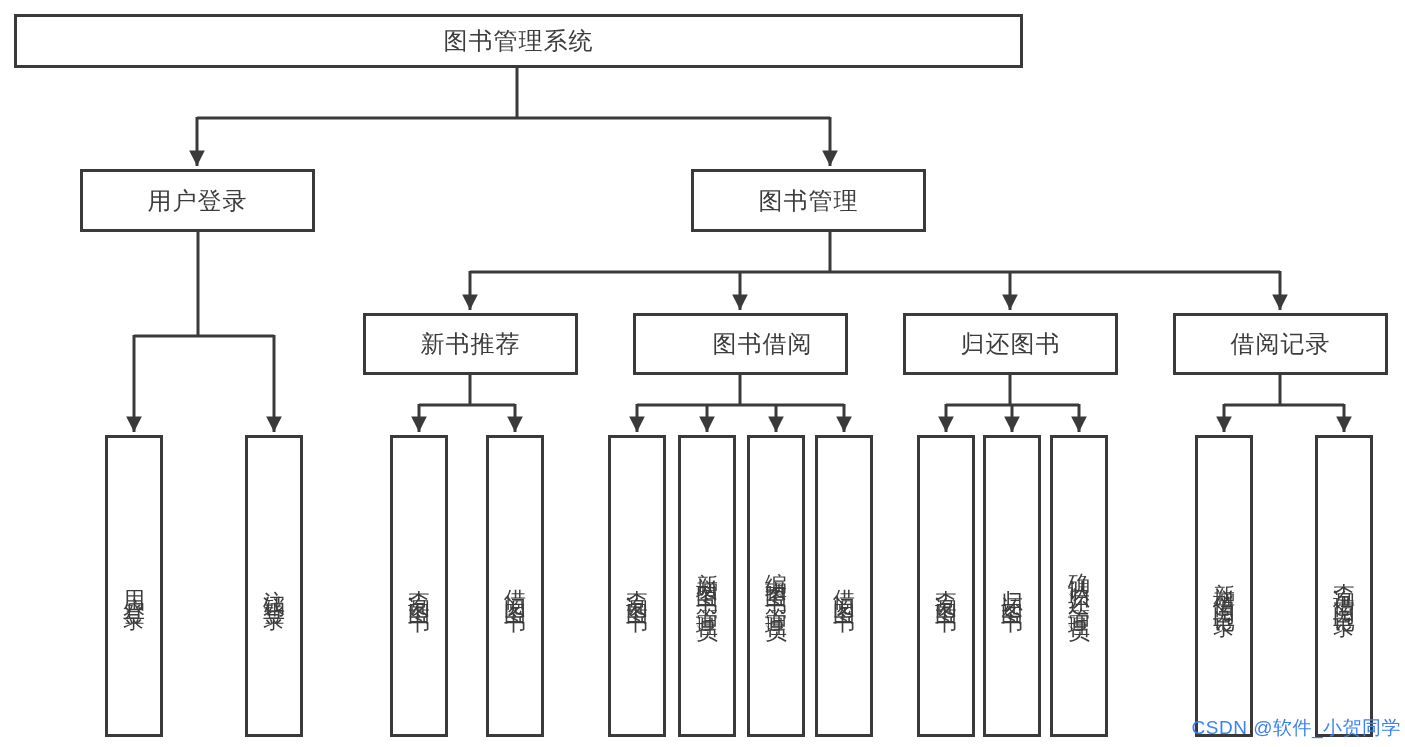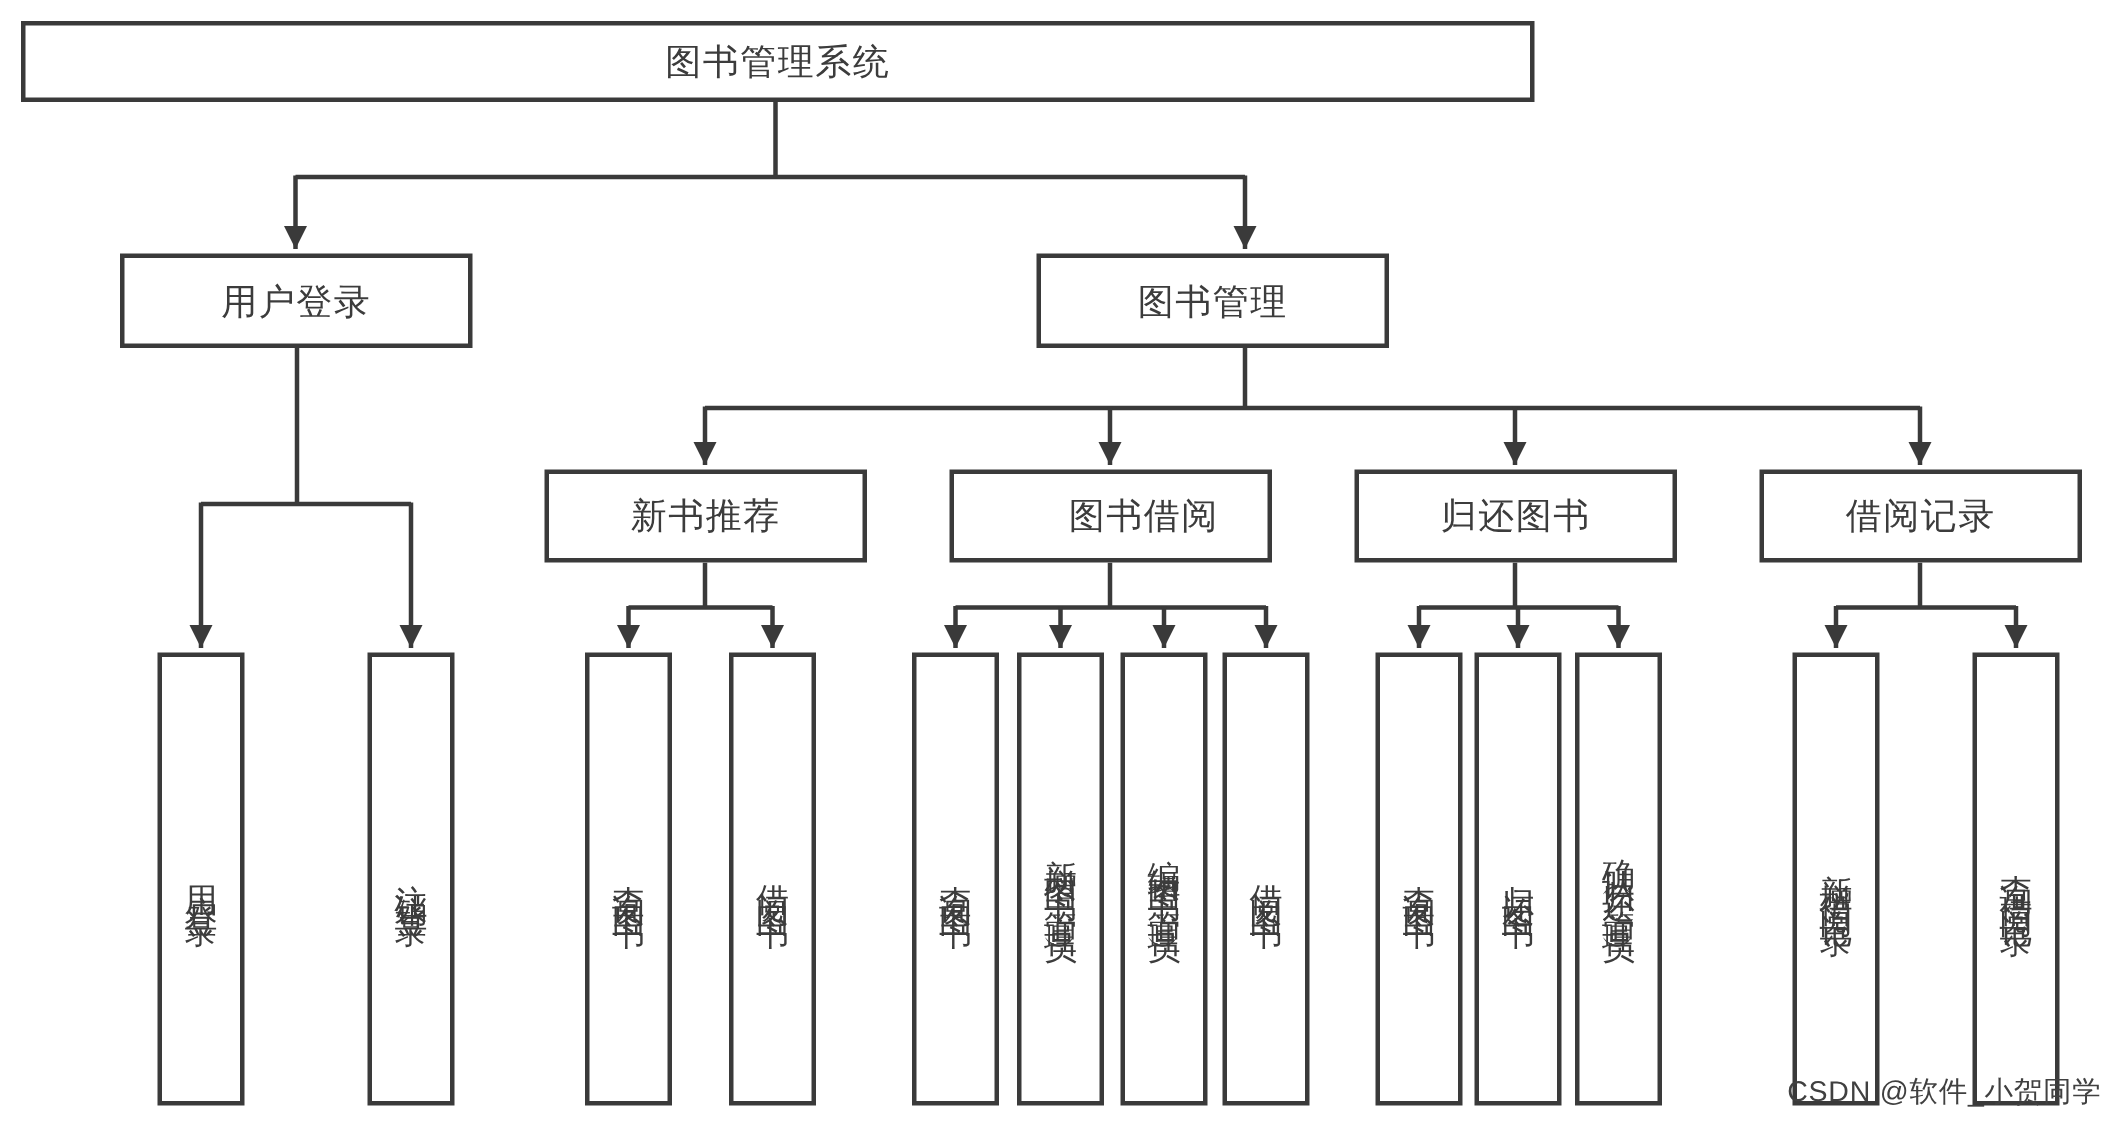--- a/index.html
+++ b/index.html
@@ -42,21 +42,21 @@
     font-size: 22px;
     line-height: 1;
     letter-spacing: 7px;
     white-space: nowrap;
   }
   #watermark {
     position: absolute;
     right: 4px;
     bottom: 6px;
     font-size: 19px;
-    color: #404040;
+    color: #3b82f6;
     letter-spacing: 0.5px;
     white-space: nowrap;
     z-index: 5;
   }
 </style>
 </head>
 <body>
 
 <div id="canvas">
 

